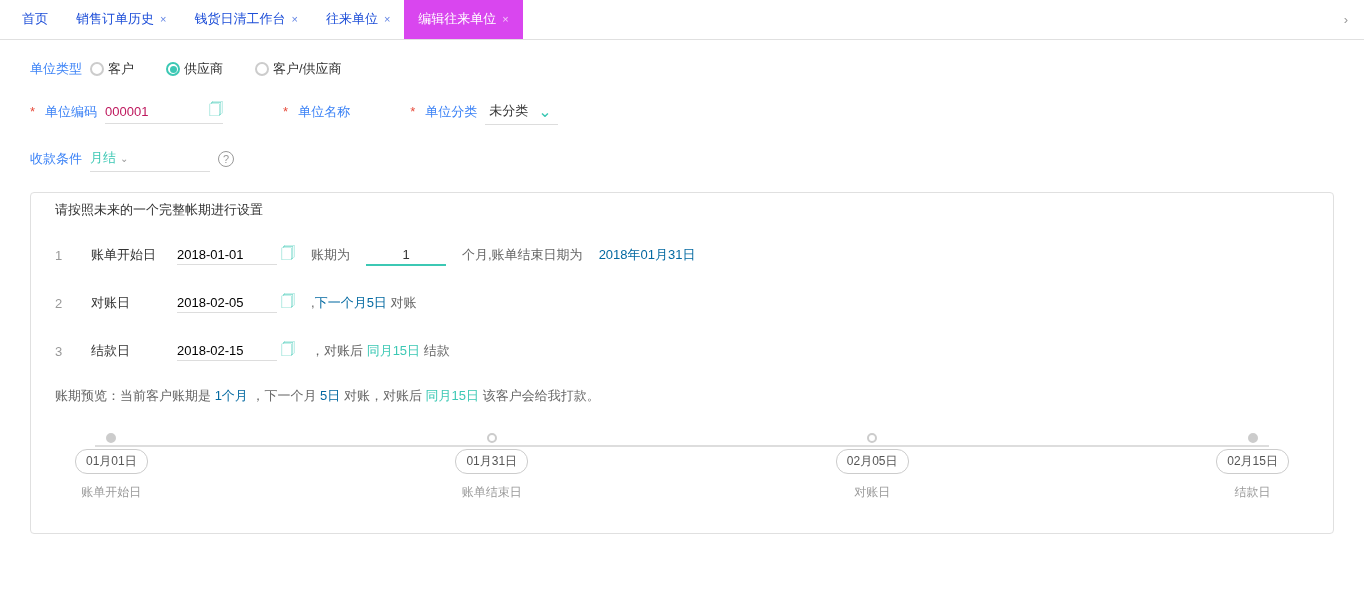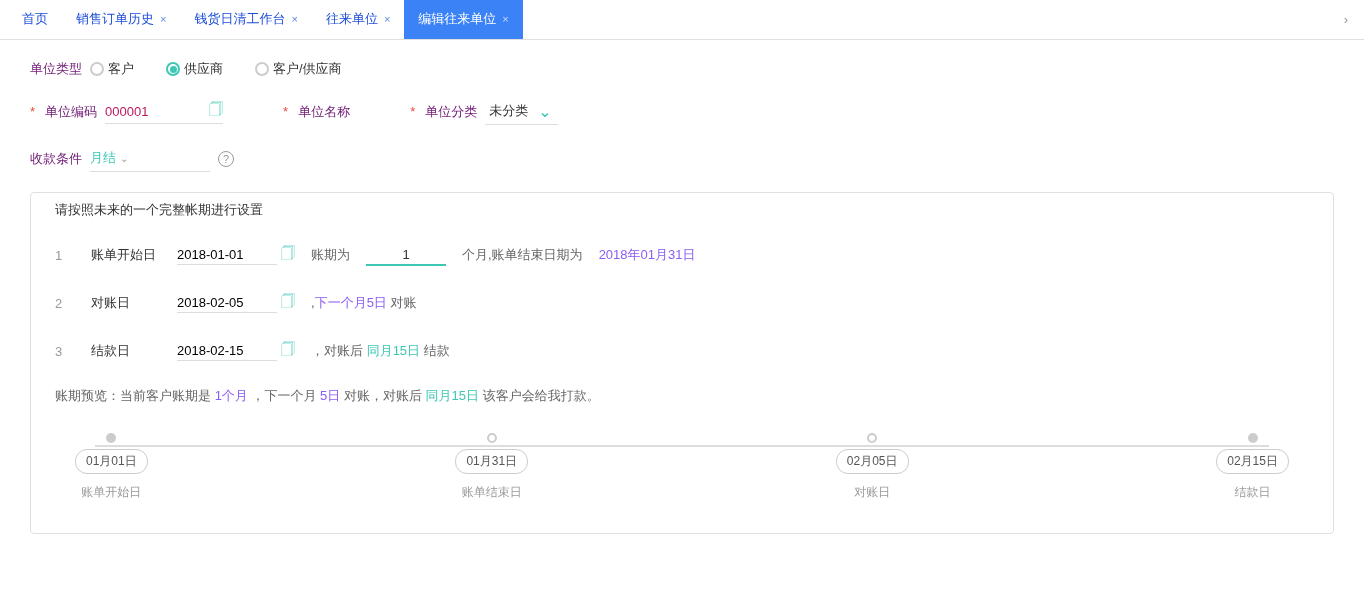--- a/index.html
+++ b/index.html
@@ -19,21 +19,21 @@
       align-items: center;
       padding: 0 14px;
       cursor: pointer;
       font-size: 13px;
       color: #1d4ed8;
       border-bottom: 2px solid transparent;
       white-space: nowrap;
       gap: 6px;
     }
     .tab.active {
-      background: #3b82f6;
+      background: #d946ef;
       color: #fff;
       border-radius: 0;
     }
     .tab .close-x {
       font-size: 11px;
       color: inherit;
       opacity: 0.7;
     }
     .tab-more {
       display: flex;
@@ -57,21 +57,21 @@
       align-items: center;
       margin-bottom: 20px;
       gap: 20px;
     }
     .form-field {
       display: flex;
       align-items: center;
       gap: 8px;
     }
     .form-label {
-      color: #701a75;
+      color: #3b82f6;
       white-space: nowrap;
     }
     .required-star {
       color: #e74c3c;
       margin-right: 2px;
     }
     .radio-group {
       display: flex;
       align-items: flex-end;
       gap: 32px;
@@ -205,21 +205,21 @@
       padding: 2px 4px;
       text-align: center;
       color: #333;
     }
 
     .row-desc {
       color: #666;
       font-size: 13px;
     }
     .highlight-orange {
-      color: #8b5cf6;
+      color: #0369a1;
     }
     .highlight-teal {
       color: #3cc8b4;
     }
 
     
     .preview-text {
       font-size: 13px;
       color: #666;
       margin-bottom: 28px;

